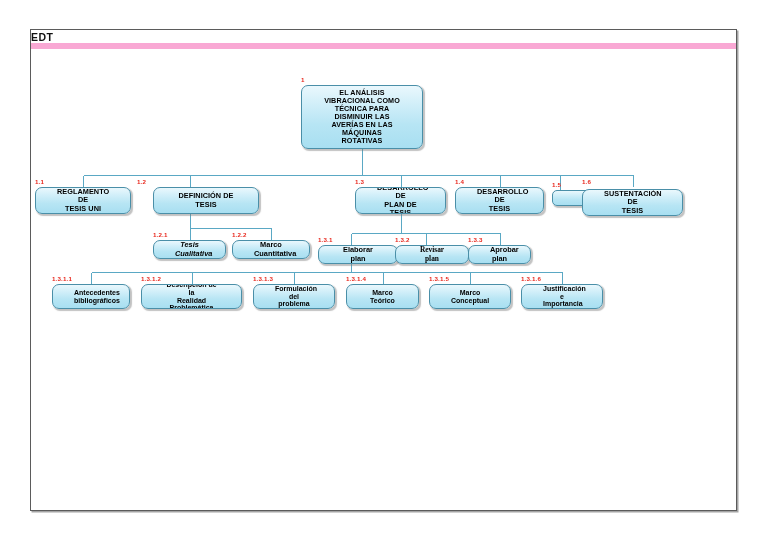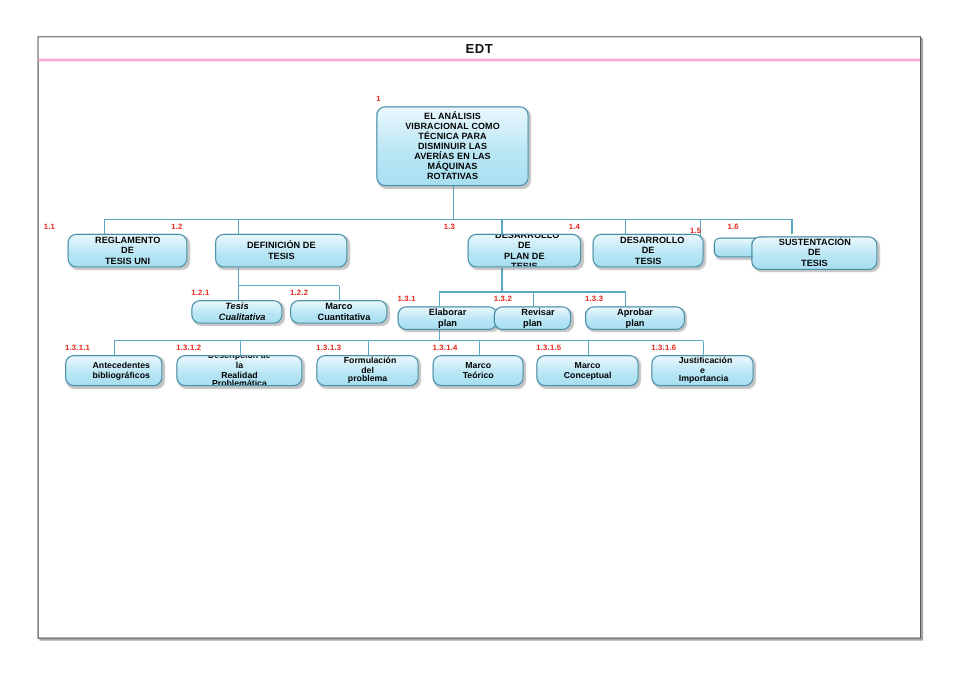--- a/index.html
+++ b/index.html
@@ -27,25 +27,24 @@
     box-shadow: 1.5px 1.5px 0 rgba(90,90,90,0.55);
     background: #ffffff;
     box-sizing: border-box;
   }
   .title-bar {
     position: absolute;
     left: 0;
     top: 0;
     width: 100%;
     height: 19px;
-    border-bottom: 2px solid #f9a8d4;
+    border-bottom: 6px solid #f9a8d4;
     box-sizing: border-box;
     display: flex;
     align-items: center;
-    justify-content: center;
     background: #ffffff;
   }
   .title-bar .title-text {
     font-size: 10.5px;
     font-weight: bold;
     color: #111111;
     letter-spacing: 0.4px;
   }
   .canvas {
     position: absolute;
@@ -94,21 +93,20 @@
   }
   .node.root {
     font-size: 7.2px;
     font-weight: bold;
     letter-spacing: 0.1px;
   }
   .node.lvl2 {
     font-size: 7.3px;
     font-weight: bold;
     letter-spacing: 0.05px;
-    margin-left: 19px;
   }
   .node.lvl3 {
     font-size: 7.4px;
     font-weight: bold;
   }
   .node.lvl4 {
     font-size: 7.0px;
     font-weight: bold;
   }
   .node.stub {
@@ -211,25 +209,25 @@
           </div>
           <span class="wbs-code" style="left: 122px; top: 182px;">1.2.1</span>
           <div class="node lvl3" style="left: 201px; top: 191px; width: 78px; height: 19px;">
             <span class="node-label">Marco Cuantitativa</span>
           </div>
           <span class="wbs-code" style="left: 201px; top: 182px;">1.2.2</span>
           <div class="node lvl3" style="left: 287px; top: 196px; width: 80px; height: 19px;">
             <span class="node-label">Elaborar plan</span>
           </div>
           <span class="wbs-code" style="left: 287px; top: 187px;">1.3.1</span>
-          <div class="node lvl3" style="left: 364px; top: 196px; width: 62px; height: 19px;">
+          <div class="node lvl3" style="left: 364px; top: 196px; width: 74px; height: 19px; font-family: Liberation Serif, serif;">
             <span class="node-label">Revisar plan</span>
           </div>
           <span class="wbs-code" style="left: 364px; top: 187px;">1.3.2</span>
-          <div class="node lvl3" style="left: 437px; top: 196px; width: 80px; height: 19px;">
+          <div class="node lvl3" style="left: 437px; top: 196px; width: 63px; height: 19px;">
             <span class="node-label">Aprobar plan</span>
           </div>
           <span class="wbs-code" style="left: 437px; top: 187px;">1.3.3</span>
           <div class="node lvl4" style="left: 21px; top: 235px; width: 78px; height: 25px;">
             <span class="node-label">Antecedentes
 bibliográficos</span>
           </div>
           <span class="wbs-code" style="left: 21px; top: 226px;">1.3.1.1</span>
           <div class="node lvl4" style="left: 110px; top: 235px; width: 101px; height: 25px;">
             <span class="node-label">Descripción de la

